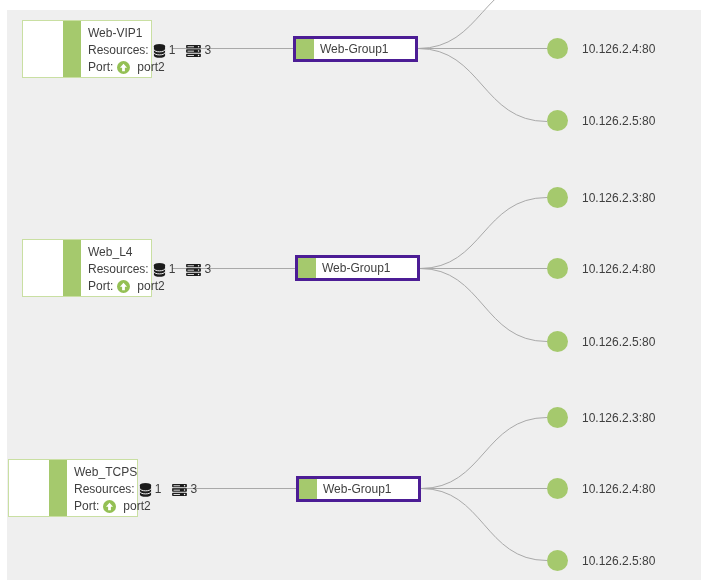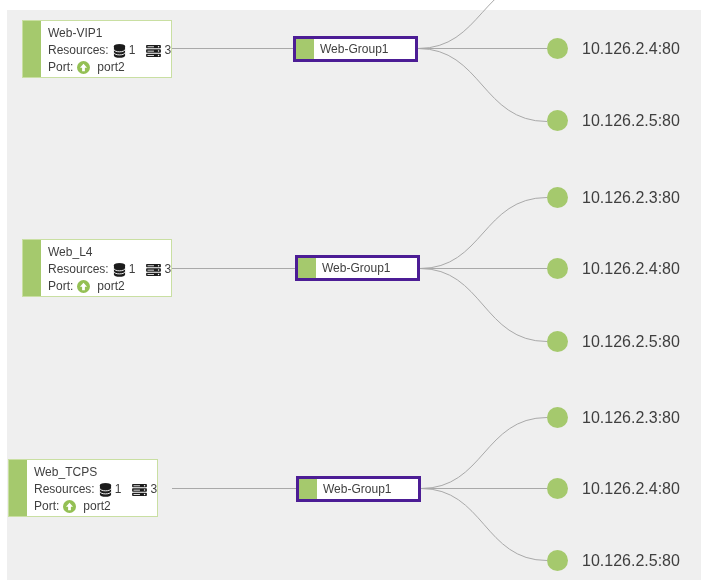--- a/index.html
+++ b/index.html
@@ -22,24 +22,25 @@
     position: absolute;
     left: 0; top: 0;
     width: 711px; height: 586px;
     pointer-events: none;
   }
   svg.links path { stroke: #a9a9a9; stroke-width: 1; fill: none; }
 
   
   .card {
     position: absolute;
-    width: 150px; height: 58px;
+    width: 130px; height: 58px;
     background: #ffffff;
     border: 1px solid #c9dfa2;
     display: flex;
+    padding-left: 40px;
   }
   .accent-bar {
     width: 18px;
     background: #a5c96d;
     flex: 0 0 18px;
   }
   .card-body {
     padding: 4px 0 0 7px;
     font-size: 12px;
     color: #3f3f3f;
@@ -82,21 +83,21 @@
     height: 21px;
   }
   .member-dot {
     width: 21px; height: 21px;
     border-radius: 50%;
     background: #a5c96d;
     flex: 0 0 21px;
   }
   .member-ip {
     margin-left: 14px;
-    font-size: 16px;
+    font-size: 12px;
     color: #3f3f3f;
     white-space: nowrap;
   }
 </style>
 </head>
 <body>
 
 <div class="page">
   <div class="canvas"></div>
 

